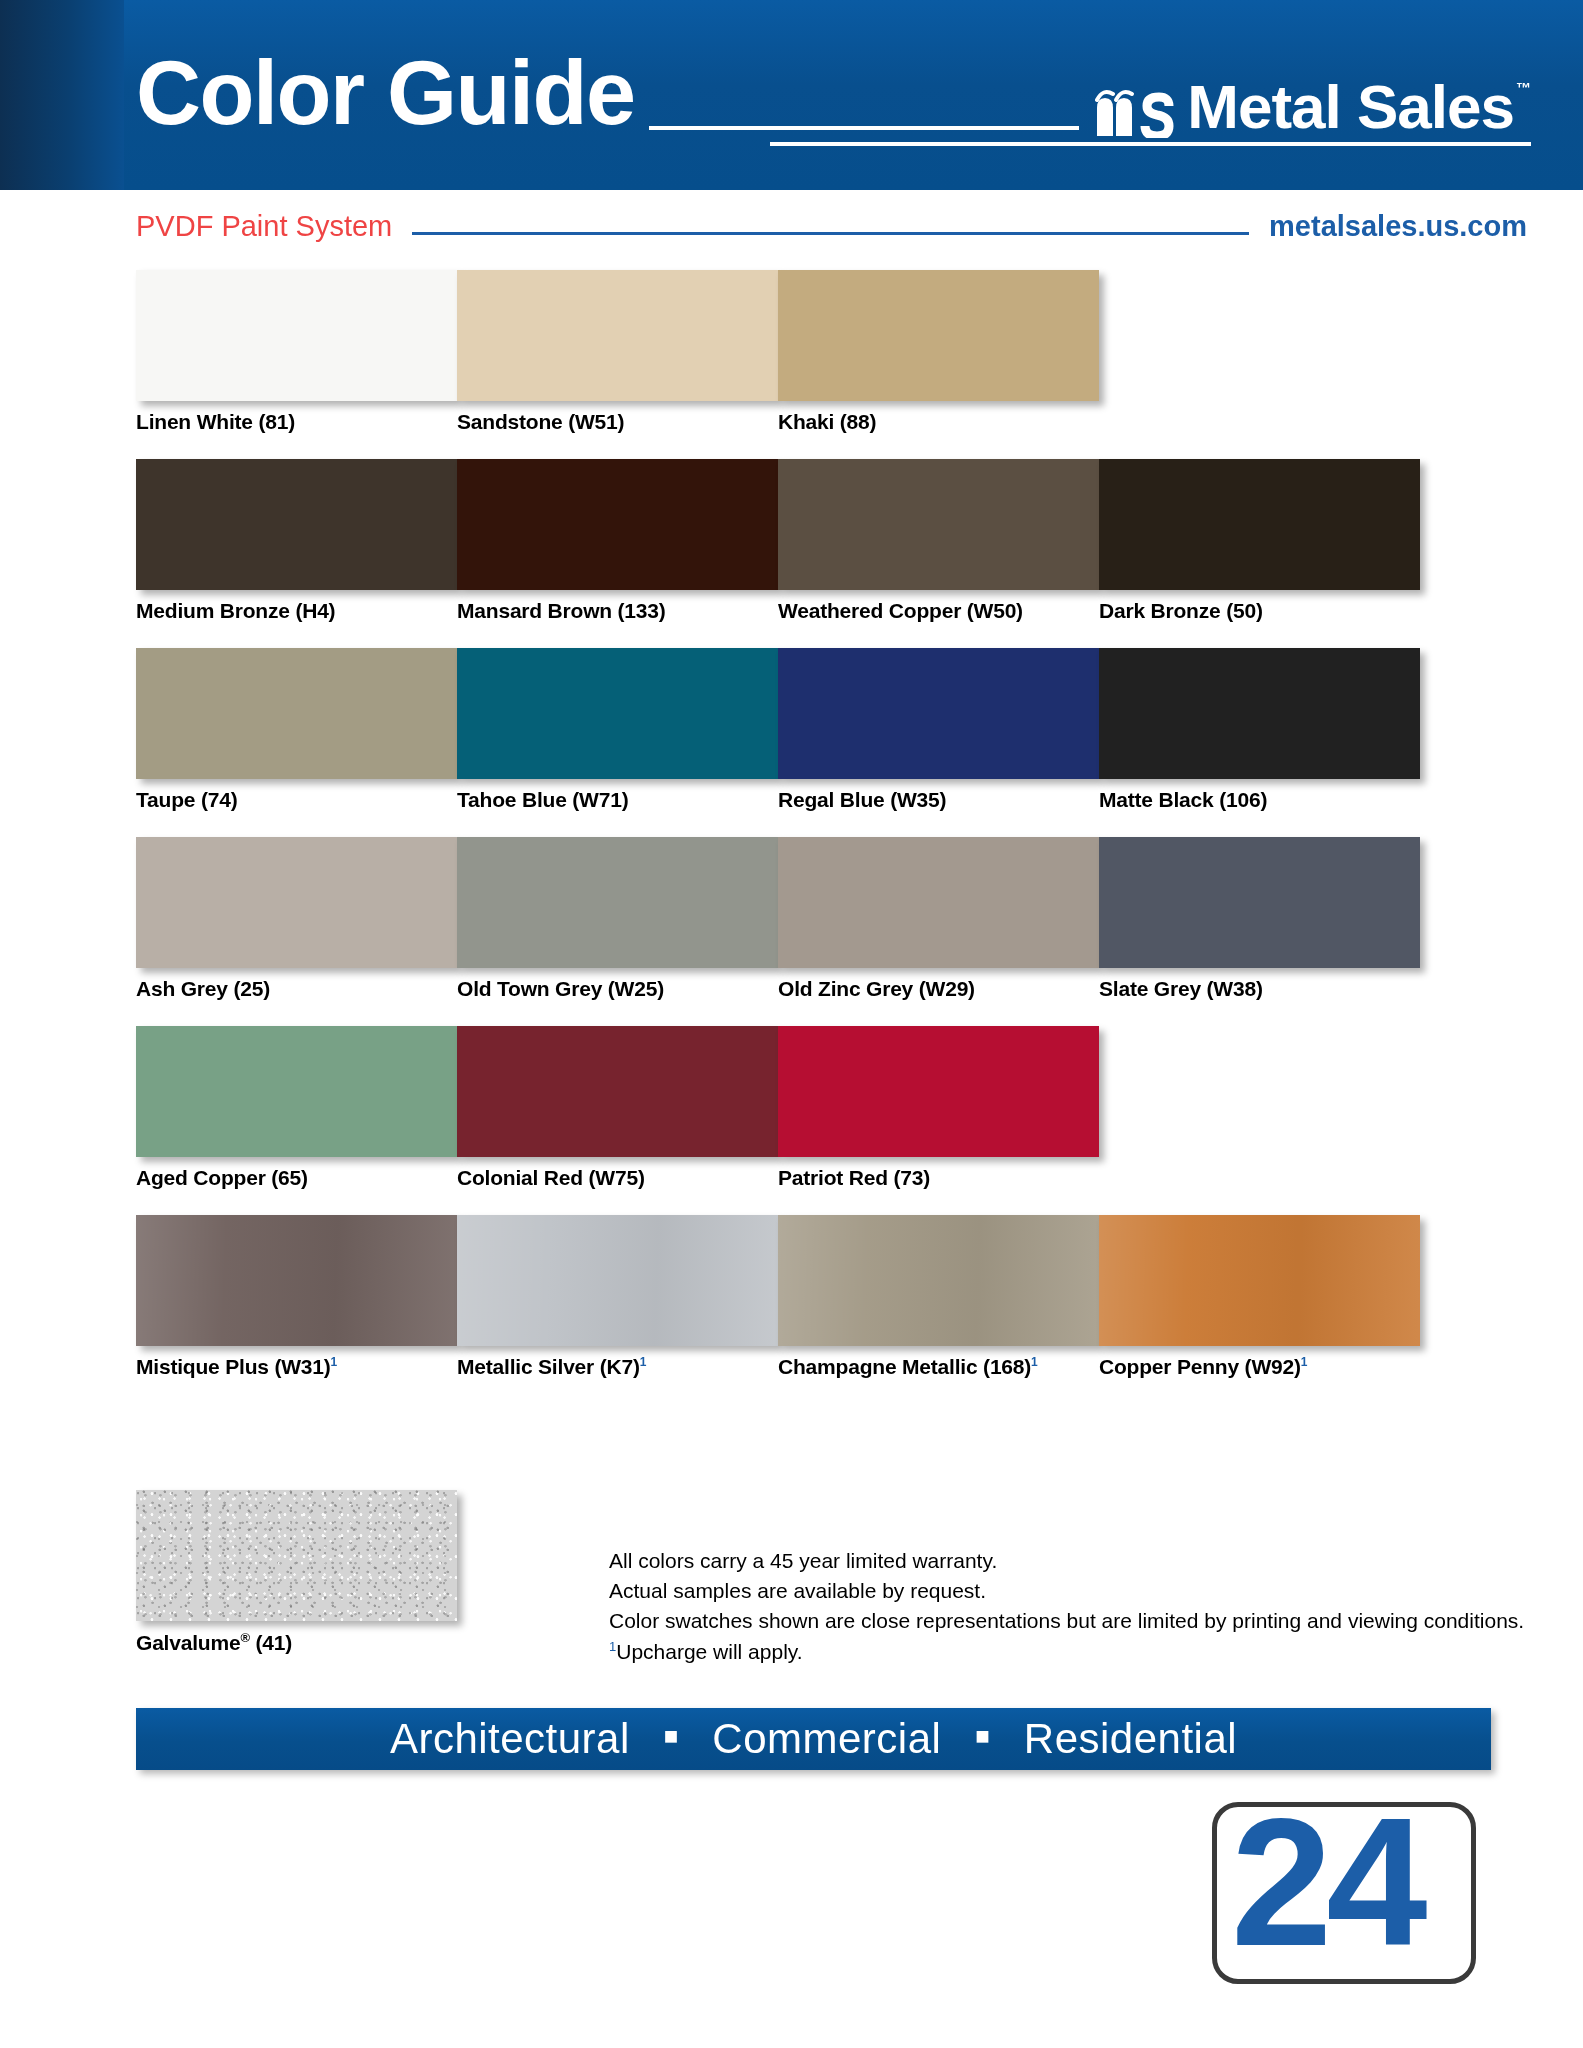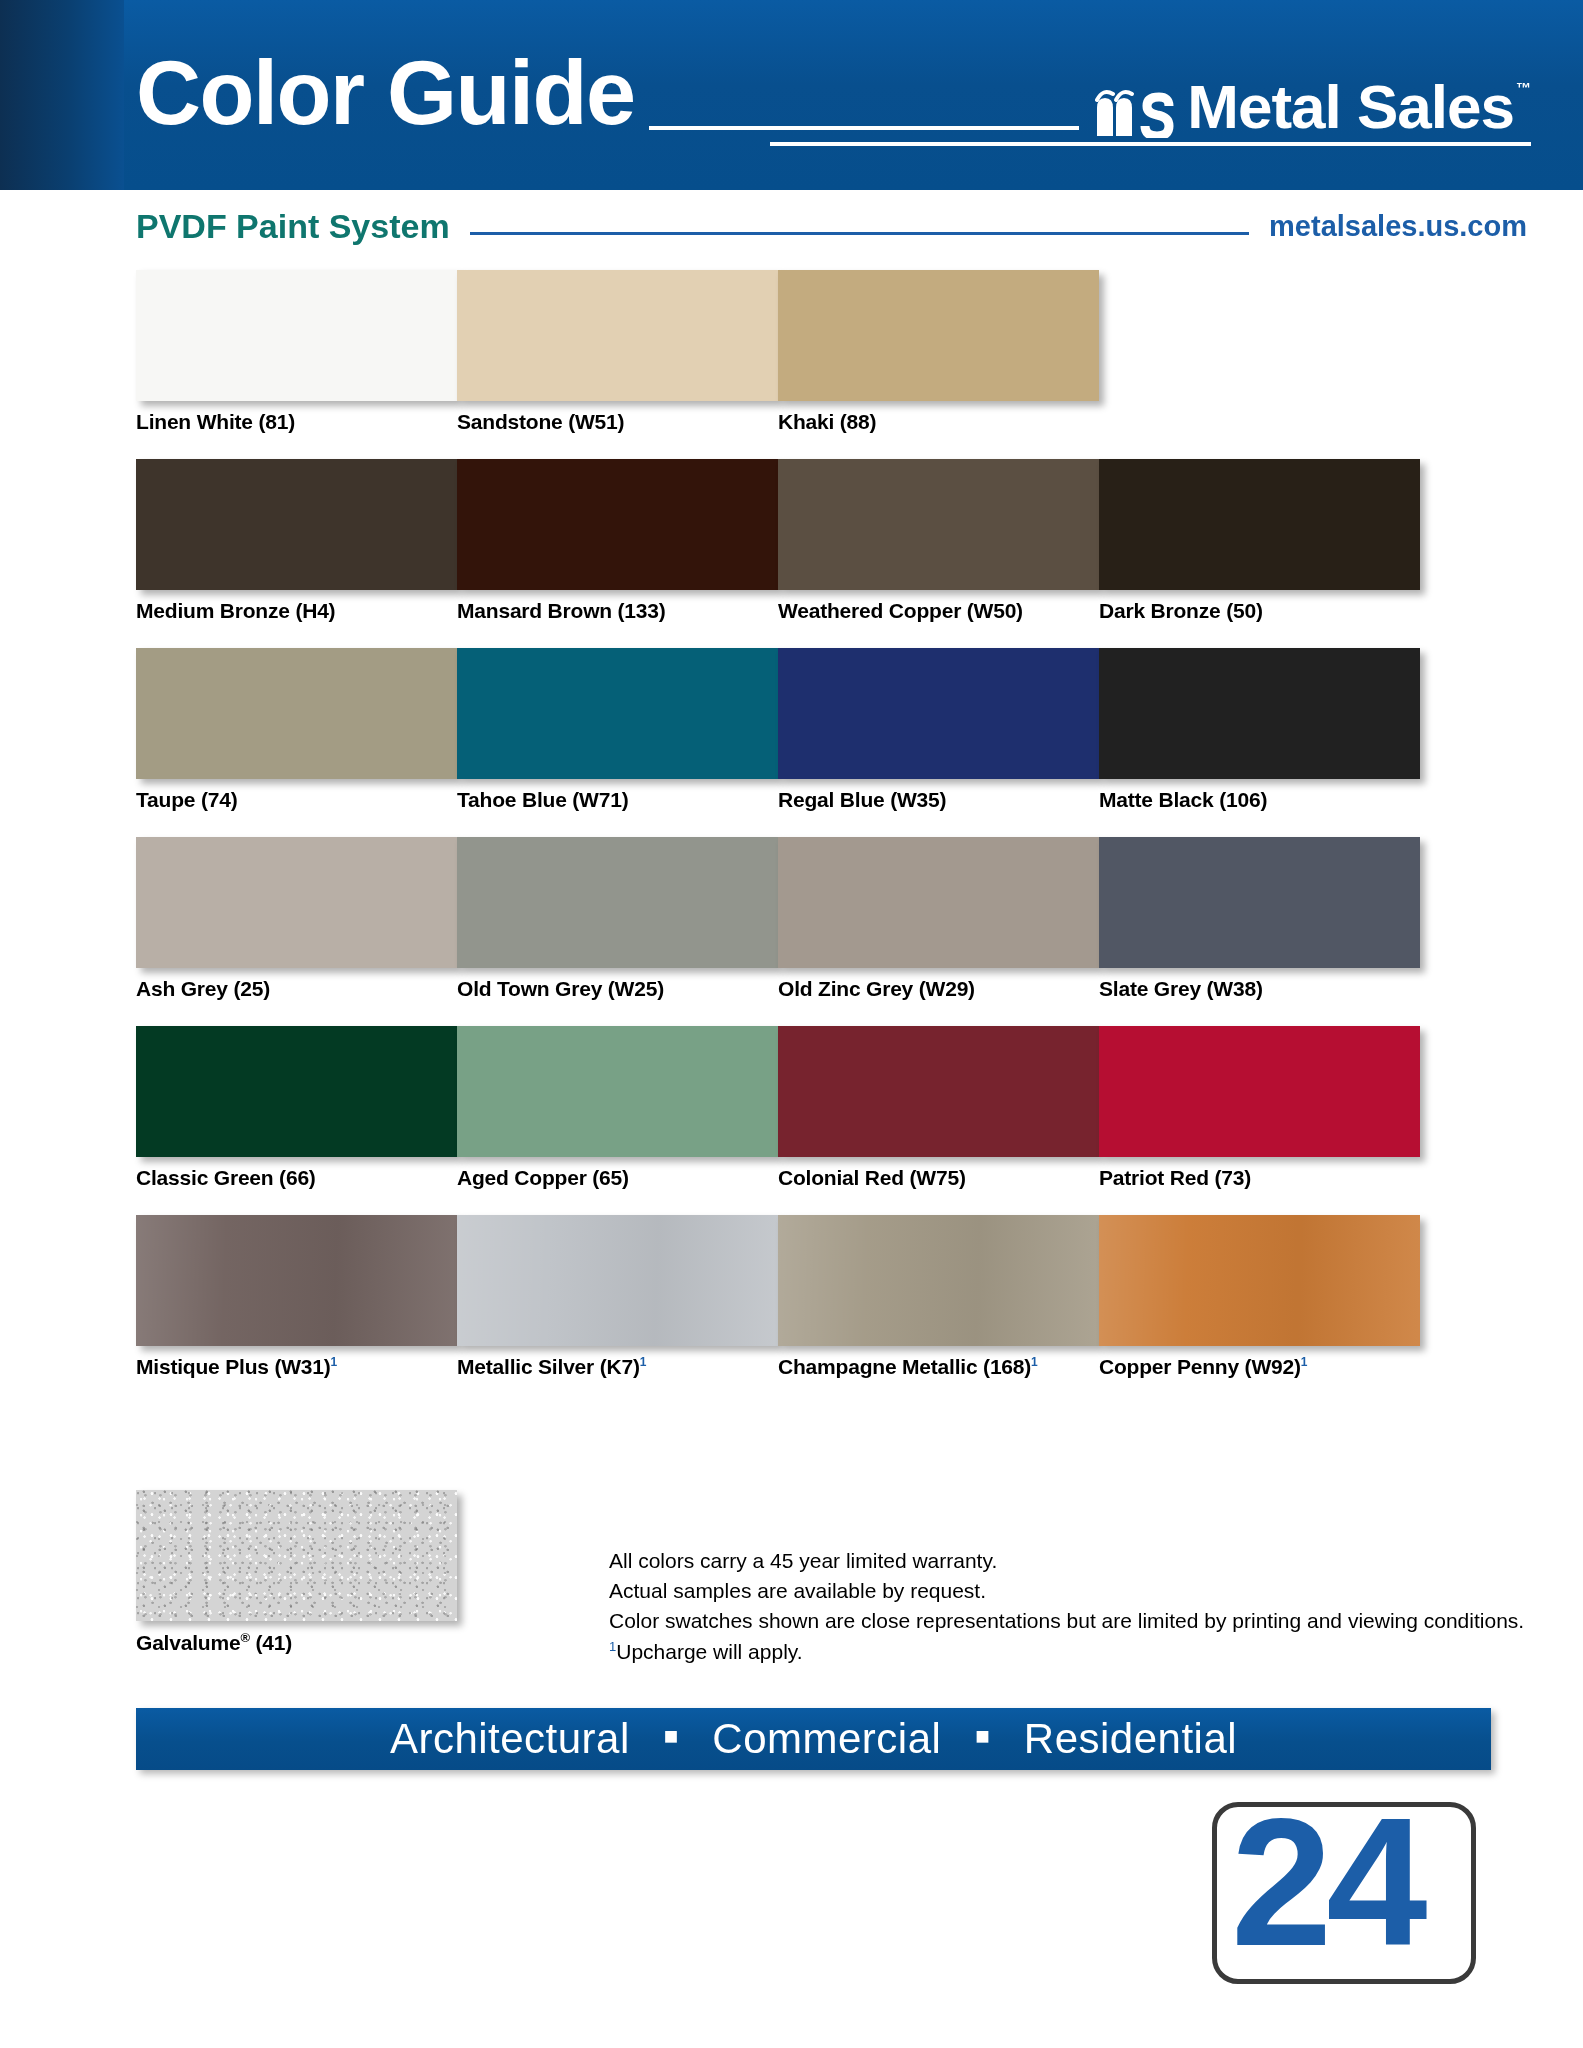--- a/index.html
+++ b/index.html
@@ -100,23 +100,23 @@
   .subbar {
     position: absolute;
     left: 136px;
     right: 56px;
     top: 206px;
     height: 40px;
     display: flex;
     align-items: center;
   }
   .subbar-title {
-    color: #0f766e;
-    font-size: 34px;
-    font-weight: bold;
+    color: #ef4444;
+    font-size: 29px;
+    font-weight: normal;
     white-space: nowrap;
   }
   .subbar-rule {
     flex: 1;
     height: 3px;
     background: #1c5ea8;
     margin: 0 20px;
     position: relative;
     top: 7px;
   }
@@ -381,24 +381,20 @@
           <div class="swatch" title="Old Zinc Grey (W29)" style="background: rgb(163, 153, 143);"></div>
           <div class="swatch-label"><span>Old Zinc Grey (W29)</span></div>
         </div>
         <div class="cell">
           <div class="swatch" title="Slate Grey (W38)" style="background: rgb(81, 87, 100);"></div>
           <div class="swatch-label"><span>Slate Grey (W38)</span></div>
         </div>
       </div>
     <div class="grid-row">
         <div class="cell">
-          <div class="swatch" title="Classic Green (66)" style="background: rgb(3, 58, 35);"></div>
-          <div class="swatch-label"><span>Classic Green (66)</span></div>
-        </div>
-        <div class="cell">
           <div class="swatch" title="Aged Copper (65)" style="background: rgb(120, 161, 134);"></div>
           <div class="swatch-label"><span>Aged Copper (65)</span></div>
         </div>
         <div class="cell">
           <div class="swatch" title="Colonial Red (W75)" style="background: rgb(119, 35, 46);"></div>
           <div class="swatch-label"><span>Colonial Red (W75)</span></div>
         </div>
         <div class="cell">
           <div class="swatch" title="Patriot Red (73)" style="background: rgb(182, 14, 50);"></div>
           <div class="swatch-label"><span>Patriot Red (73)</span></div>

